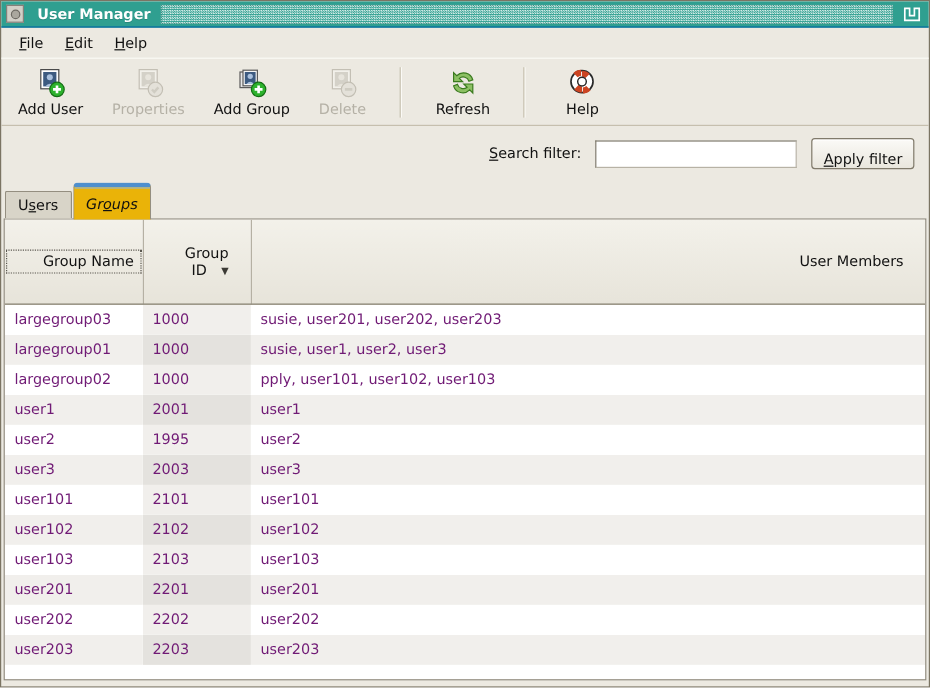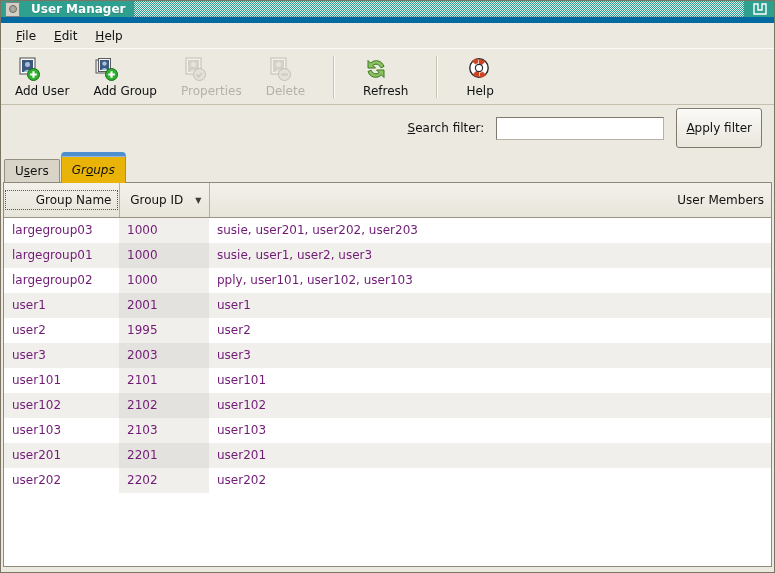--- a/index.html
+++ b/index.html
@@ -14,21 +14,21 @@
     font-size:12px;color:#111;
     position:relative;overflow:hidden;
   }
 
   
   .titlebar{
     height:22px;flex:0 0 22px;
     background:#2f9f90;
     display:flex;align-items:center;
     padding:0 4px;
-    border-bottom:6px solid #0369a1;
+    border-bottom:1px solid #0369a1;
   }
   .tb-icon{
     width:15px;height:15px;flex:0 0 15px;
     background:#d2cfc7;border:1px solid #84807a;
     display:flex;align-items:center;justify-content:center;
   }
   .tb-icon .dot{
     width:8px;height:8px;border-radius:50%;
     background:#aaa79e;border:1px solid #6e6b64;
   }
@@ -61,21 +61,21 @@
 
   
   .toolbar{
     height:57px;flex:0 0 57px;
     border-top:1px solid #fbfaf6;
     border-bottom:1px solid #c6bfae;
     display:flex;align-items:center;
     padding:0 2px;
   }
   .tool{
-    display:flex;flex-direction:column;align-items:flex-start;justify-content:center;
+    display:flex;flex-direction:column;align-items:center;justify-content:center;
     padding:3px 12px;gap:1px;min-width:62px;
   }
   .tool .ticon{ height:27px;display:flex;align-items:center; }
   .tool .tlabel{ font-size:12px;white-space:nowrap; }
   .tool.disabled .tlabel{ color:#b5b1a6; }
   .tsep{
     width:0;height:42px;margin:0 16px;
     border-left:1px solid #c9c2b2;border-right:1px solid #fbfaf6;
   }
 
@@ -87,21 +87,21 @@
   }
   .filter-input{
     width:168px;height:23px;
     border:1px solid #7f7a6d;
     border-bottom-color:#b7b2a5;border-right-color:#b7b2a5;
     background:#fff;padding:0 4px;
     font:12px "DejaVu Sans","Liberation Sans",sans-serif;
     outline:none;
   }
   .apply-btn{
-    height:40px;padding:10px 9px;
+    height:26px;padding:10px 9px;
     border:1px solid #807a6b;border-radius:3px;
     background:linear-gradient(#fbfaf7,#e9e6dd);
     box-shadow:inset 0 1px 0 #fff;
     font:12px "DejaVu Sans","Liberation Sans",sans-serif;
     color:#111;cursor:default;
   }
 
   
   .tabstrip{
     height:31px;flex:0 0 31px;
@@ -140,21 +140,21 @@
   col.c-name{ width:115px; } col.c-id{ width:90px; }
   thead th{
     height:23px;
     background:linear-gradient(#f3f1ea,#e7e4da);
     border-right:1px solid #b5b0a3;
     border-bottom:1px solid #9a9486;
     font-weight:normal;text-align:right;
     padding:0;vertical-align:middle;
   }
   thead th:last-child{ border-right:none; }
-  .hinner{ display:block;padding:9px 6px;margin:1px; }
+  .hinner{ display:block;padding:9px 6px;margin:12px; }
   .hfocus{ border:1px dotted #5a574f; padding:2px 5px;margin:1px; }
   .sort-arrow{ font-size:8px;color:#3c3a35;margin-left:12px;vertical-align:1px; }
 
   tbody td{
     height:25px;padding:0 8px;
     font-size:12px;color:#701a75;
     white-space:nowrap;overflow:hidden;
     vertical-align:middle;
   }
   tbody tr:nth-child(odd){ background:#ffffff; }
@@ -195,49 +195,49 @@
         <svg width="26" height="26" viewBox="0 0 26 26">
           <rect x="5" y="2" width="15" height="16" fill="#fdfdfd" stroke="#4a4a4a"></rect>
           <rect x="7" y="4" width="11" height="12" fill="#3c5a80"></rect>
           <circle cx="12.5" cy="8.4" r="2.5" fill="#a9c0dd"></circle>
           <path d="M8.6 16 q3.9 -4.6 7.8 0 z" fill="#a9c0dd"></path>
           <circle cx="18.5" cy="18.5" r="6" fill="#2db22d" stroke="#156e15"></circle>
           <path d="M18.5 15.2 v6.6 M15.2 18.5 h6.6" stroke="#ffffff" stroke-width="2.2"></path>
         </svg>
       </span>
       <span class="tlabel">Add User</span>
+    </div>
+
+    <div class="tool disabled">
+      <span class="ticon">
+        <svg width="26" height="26" viewBox="0 0 26 26">
+          <rect x="5" y="2" width="15" height="16" fill="#f2f0ea" stroke="#c3bfb4"></rect>
+          <rect x="7" y="4" width="11" height="12" fill="#d4d1c8"></rect>
+          <circle cx="12.5" cy="8.4" r="2.5" fill="#e7e4dc"></circle>
+          <path d="M8.6 16 q3.9 -4.6 7.8 0 z" fill="#e7e4dc"></path>
+          <circle cx="18.5" cy="18.5" r="6" fill="#e4e1d9" stroke="#c3bfb4"></circle>
+          <path d="M15.6 18.6 l2 2 l3.4 -3.8" fill="none" stroke="#cfccc2" stroke-width="2"></path>
+        </svg>
+      </span>
+      <span class="tlabel">Properties</span>
     </div>
 
     <div class="tool">
       <span class="ticon">
         <svg width="26" height="26" viewBox="0 0 26 26">
           <rect x="3" y="4" width="12" height="13" fill="#e8e8e8" stroke="#5a5a5a"></rect>
           <rect x="5.5" y="2.5" width="12" height="13" fill="#f4f4f4" stroke="#5a5a5a"></rect>
           <rect x="7" y="4" width="9" height="10" fill="#3c5a80"></rect>
           <circle cx="11.5" cy="7.6" r="2.2" fill="#a9c0dd"></circle>
           <path d="M8.4 14 q3.1 -3.8 6.2 0 z" fill="#a9c0dd"></path>
           <circle cx="18.5" cy="18.5" r="6" fill="#2db22d" stroke="#156e15"></circle>
           <path d="M18.5 15.2 v6.6 M15.2 18.5 h6.6" stroke="#ffffff" stroke-width="2.2"></path>
         </svg>
       </span>
       <span class="tlabel">Add Group</span>
-    </div>
-
-    <div class="tool disabled">
-      <span class="ticon">
-        <svg width="26" height="26" viewBox="0 0 26 26">
-          <rect x="5" y="2" width="15" height="16" fill="#f2f0ea" stroke="#c3bfb4"></rect>
-          <rect x="7" y="4" width="11" height="12" fill="#d4d1c8"></rect>
-          <circle cx="12.5" cy="8.4" r="2.5" fill="#e7e4dc"></circle>
-          <path d="M8.6 16 q3.9 -4.6 7.8 0 z" fill="#e7e4dc"></path>
-          <circle cx="18.5" cy="18.5" r="6" fill="#e4e1d9" stroke="#c3bfb4"></circle>
-          <path d="M15.6 18.6 l2 2 l3.4 -3.8" fill="none" stroke="#cfccc2" stroke-width="2"></path>
-        </svg>
-      </span>
-      <span class="tlabel">Properties</span>
     </div>
 
     <div class="tool disabled">
       <span class="ticon">
         <svg width="26" height="26" viewBox="0 0 26 26">
           <rect x="5" y="2" width="15" height="16" fill="#f2f0ea" stroke="#c3bfb4"></rect>
           <rect x="7" y="4" width="11" height="12" fill="#d4d1c8"></rect>
           <circle cx="12.5" cy="8.4" r="2.5" fill="#e7e4dc"></circle>
           <path d="M8.6 16 q3.9 -4.6 7.8 0 z" fill="#e7e4dc"></path>
           <circle cx="18.5" cy="18.5" r="6" fill="#e4e1d9" stroke="#c3bfb4"></circle>
@@ -370,18 +370,23 @@
         <td class="idcol">2201</td>
         <td>user201</td>
       </tr>
 
       <tr class="row">
         <td>user202</td>
         <td class="idcol">2202</td>
         <td>user202</td>
       </tr>
 
+      <tr class="row">
+        <td>user203</td>
+        <td class="idcol">2203</td>
+        <td>user203</td>
+      </tr>
     </tbody>
     </table>
 
   </div>
 
 </div>
 
 </body></html>

